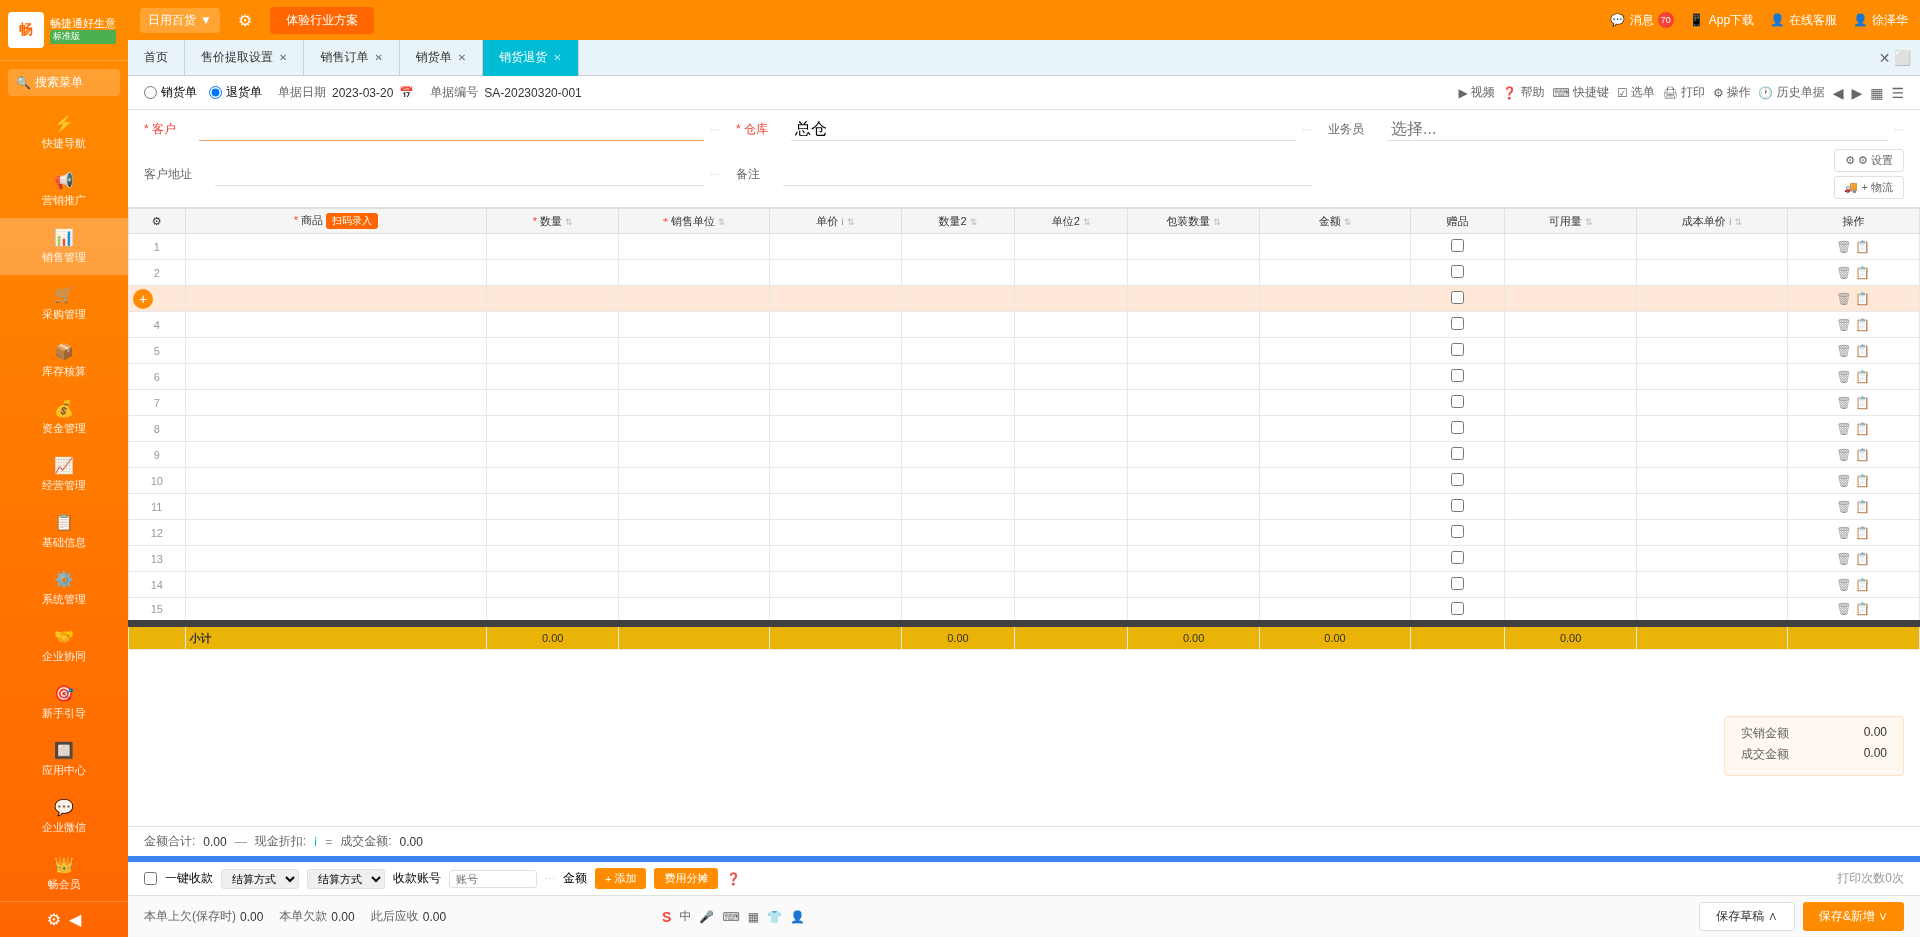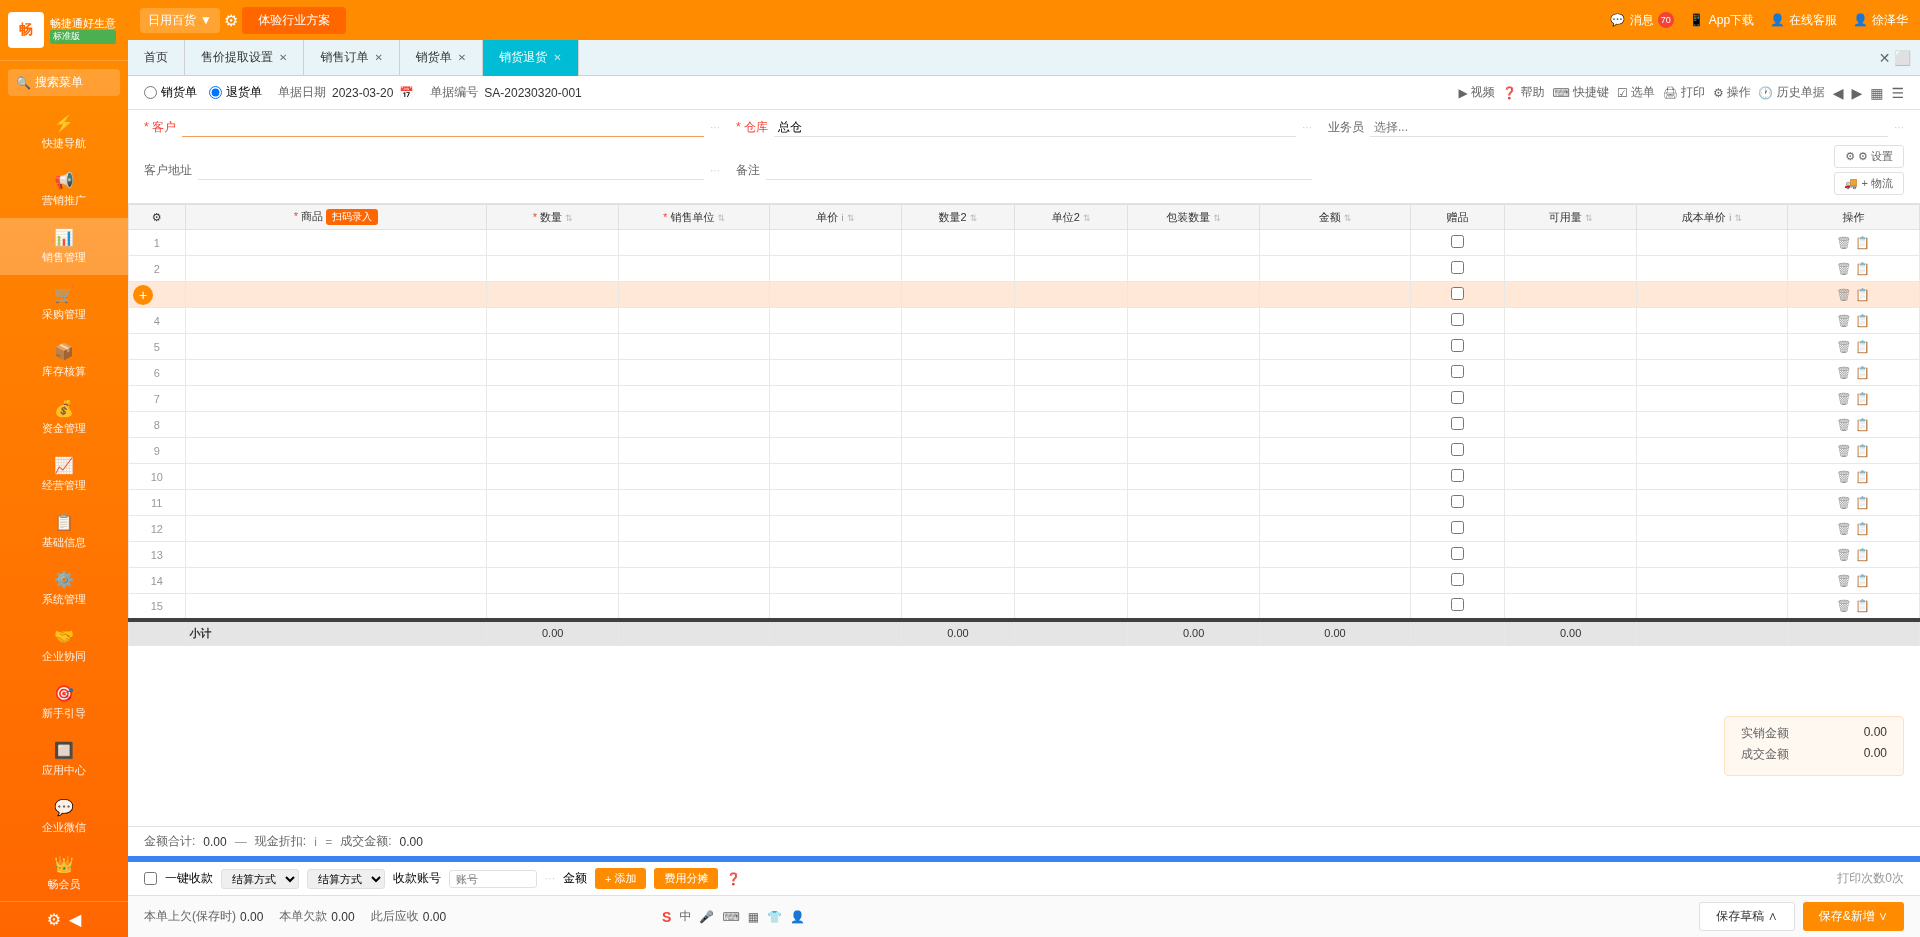--- a/index.html
+++ b/index.html
@@ -18,21 +18,21 @@
     .sidebar-item.active { background: rgba(255,255,255,0.25); }
     .sidebar-item-icon { font-size: 16px; }
     .sidebar-bottom { padding: 8px; border-top: 1px solid rgba(255,255,255,0.2); display: flex; gap: 8px; justify-content: center; }
     .sidebar-bottom-btn { background: none; border: none; color: white; cursor: pointer; font-size: 16px; }
 
     
     .main { flex: 1; display: flex; flex-direction: column; overflow: hidden; }
 
     
     .topbar { background: #ff8c00; height: 40px; display: flex; align-items: center; padding: 0 12px; gap: 12px; justify-content: space-between; }
-    .topbar-left { display: flex; align-items: center; gap: 4px; }
+    .topbar-left { display: flex; align-items: center; gap: 18px; }
     .topbar-select { background: rgba(255,255,255,0.2); border: none; color: white; padding: 4px 8px; border-radius: 4px; font-size: 12px; cursor: pointer; display: flex; align-items: center; gap: 4px; }
     .topbar-settings { color: white; cursor: pointer; font-size: 16px; }
     .topbar-btn { background: #ff6600; border: none; color: white; padding: 5px 16px; border-radius: 4px; cursor: pointer; font-size: 12px; }
     .topbar-right { display: flex; align-items: center; gap: 16px; color: white; font-size: 12px; }
     .topbar-right-item { display: flex; align-items: center; gap: 4px; cursor: pointer; }
     .badge { background: #f44336; border-radius: 50%; width: 16px; height: 16px; font-size: 9px; display: flex; align-items: center; justify-content: center; color: white; }
 
     
     .tabbar { background: #e8f4f8; border-bottom: 1px solid #d0d0d0; display: flex; align-items: center; padding: 0; height: 36px; }
     .tab { padding: 0 16px; height: 36px; display: flex; align-items: center; gap: 6px; cursor: pointer; border-right: 1px solid #d0d0d0; font-size: 12px; color: #333; }
@@ -53,52 +53,52 @@
     .form-label { color: #666; }
     .form-value { color: #333; font-weight: 500; }
     .form-toolbar { margin-left: auto; display: flex; align-items: center; gap: 8px; font-size: 12px; color: #666; }
     .toolbar-item { display: flex; align-items: center; gap: 3px; cursor: pointer; }
 
     
     .form-body { padding: 8px 16px; display: grid; grid-template-columns: 1fr 1fr 1fr; gap: 8px 16px; border-bottom: 1px solid #e0e0e0; position: relative; }
     .form-row-field { display: flex; align-items: center; gap: 6px; }
     .field-label { color: #f44336; font-size: 12px; white-space: nowrap; }
     .field-label.optional { color: #666; }
-    .field-input { flex: 1; border: none; border-bottom: 1px solid #e0e0e0; padding: 2px 4px; font-size: 12px; outline: none; min-width: 0; }
+    .field-input { flex: 1; border: none; border-bottom: 1px solid #e0e0e0; padding: 2px 4px; font-size: 16px; outline: none; min-width: 0; margin-left: 17px; }
     .field-dots { color: #ccc; font-size: 10px; }
     .action-btn-small { background: white; border: 1px solid #e0e0e0; border-radius: 3px; padding: 3px 10px; font-size: 11px; cursor: pointer; color: #666; display: flex; align-items: center; gap: 3px; white-space: nowrap; }
 
     
     .table-container { flex: 1; overflow-y: auto; overflow-x: hidden; }
     table { width: 100%; border-collapse: collapse; table-layout: fixed; }
     table th { background: #f5f5f5; border: 1px solid #e0e0e0; padding: 4px 6px; font-size: 11px; font-weight: normal; color: #333; text-align: center; white-space: nowrap; }
     table td { border: 1px solid #e8e8e8; padding: 2px 4px; font-size: 11px; color: #333; text-align: center; height: 26px; }
     .table-row-num { color: #999; width: 30px; }
     table tr.active-row td { background: #ffe8d8; }
     .col-product { width: 160px; }
     .col-qty { width: 70px; }
-    .col-unit { width: 80px; }
+    .col-unit { width: 80px; font-family: Liberation Serif, serif; }
     .col-price { width: 70px; }
     .col-qty2 { width: 60px; }
     .col-unit2 { width: 60px; }
     .col-pkg { width: 70px; }
     .col-amount { width: 80px; }
     .col-gift { width: 50px; font-family: Liberation Mono, monospace; }
     .col-avail { width: 70px; }
     .col-cost { width: 80px; }
     .col-op { width: 70px; }
     .col-num { width: 30px; }
 
     .scan-btn { background: #ff6600; color: white; border: none; border-radius: 3px; padding: 1px 6px; font-size: 10px; cursor: pointer; }
     .add-row-btn { width: 20px; height: 20px; background: #ff8c00; border-radius: 50%; color: white; border: none; cursor: pointer; font-size: 14px; display: flex; align-items: center; justify-content: center; }
     .op-btns { display: flex; gap: 4px; justify-content: center; }
     .op-btn { background: none; border: none; cursor: pointer; font-size: 12px; color: #999; }
 
     
-    .subtotal-row td { background: #e5e5e5; font-weight: 500; color: #333; border-top: 4px solid #404040; }
+    .subtotal-row td { background: #eab308; font-weight: 500; color: #333; border-top: 7px solid #404040; }
 
     
     .bottom-summary { padding: 6px 16px; border-top: 1px solid #e0e0e0; display: flex; align-items: center; gap: 8px; font-size: 12px; }
     .summary-label { color: #666; }
     .summary-value { color: #333; font-weight: 500; }
     .summary-sep { color: #999; }
     .summary-eq { color: #999; }
     .summary-icon { color: #00bcd4; cursor: pointer; }
 
     

